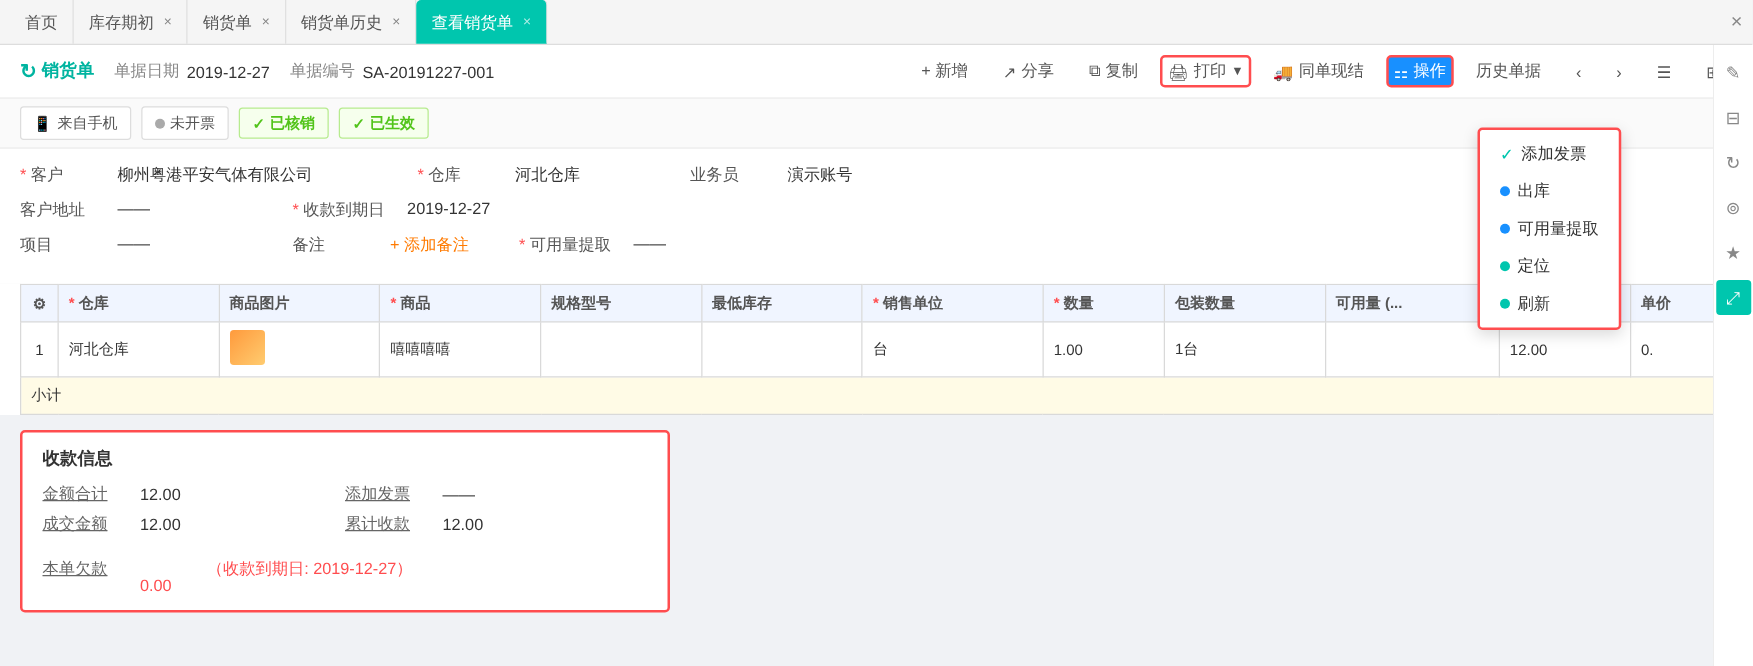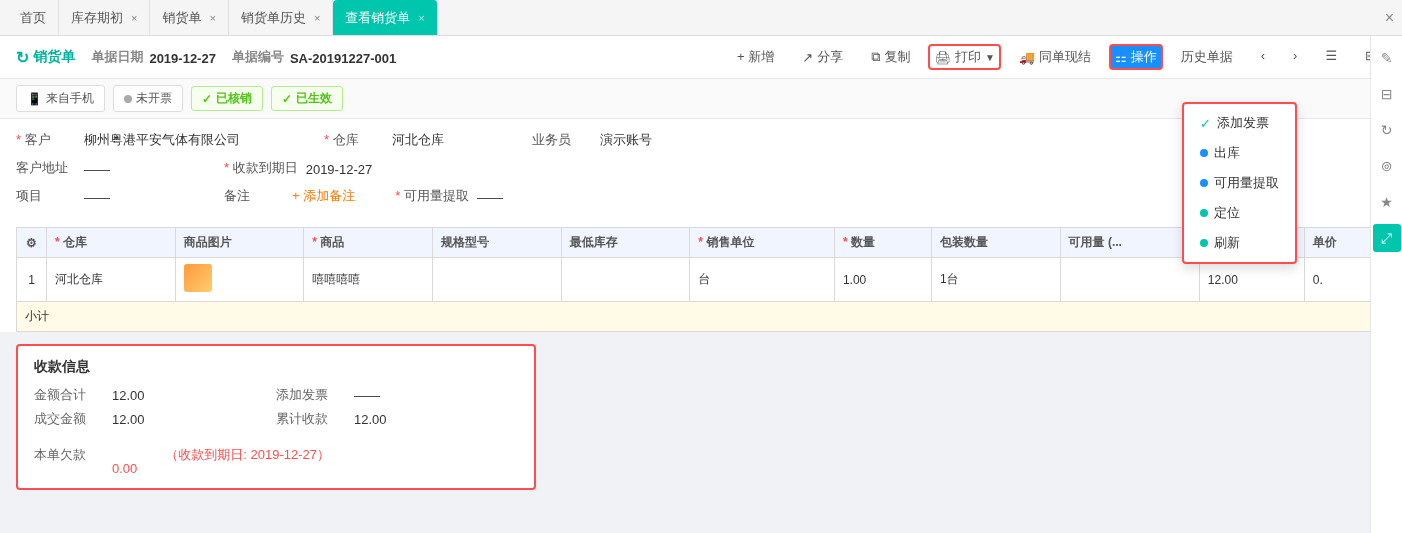--- a/index.html
+++ b/index.html
@@ -59,30 +59,29 @@
       font-size: 14px;
       gap: 4px;
     }
     .doc-meta {
       display: flex; align-items: center;
       gap: 16px;
       color: #555;
       font-size: 13px;
     }
     .doc-meta-item {
-      display: flex; align-items: flex-end;
+      display: flex; align-items: center;
       gap: 6px;
-      font-weight: bold;
     }
     .doc-meta-label { color: #888; }
     .doc-meta-value { color: #333; }
 
     
     .toolbar {
-      display: flex; align-items: flex-start;
+      display: flex; align-items: center;
       margin-left: auto;
       gap: 8px;
     }
     .toolbar-btn {
       display: flex; align-items: center;
       gap: 4px;
       padding: 4px 10px;
       border: none;
       background: none;
       cursor: pointer;
@@ -128,22 +127,22 @@
     .form-section {
       padding: 12px 16px;
       background: #fff;
     }
     .form-row {
       display: flex; align-items: center;
       margin-bottom: 10px;
       gap: 40px;
     }
     .form-field {
-      display: flex; align-items: flex-end;
-      gap: 8px;
+      display: flex; align-items: flex-start;
+      gap: 18px;
     }
     .form-label {
       color: #555;
       white-space: nowrap;
       min-width: 60px;
     }
     .form-label.required::before {
       content: '* ';
       color: #ff4d4f;
     }
@@ -211,21 +210,21 @@
     }
     .info-grid {
       display: grid;
       grid-template-columns: 1fr 1fr;
       gap: 6px 0;
     }
     .info-row {
       display: flex; align-items: center;
       gap: 8px;
     }
-    .info-label { color: #666; min-width: 70px; }
+    .info-label { color: #666; min-width: 70px; text-decoration: underline; }
     .info-value { color: #333; }
     .info-value.orange { color: #ff4d4f; margin-top: 27px; }
     .info-value.highlight { color: #ff4d4f; }
     .dropdown-menu {
       position: absolute;
       top: 102px;
       right: 105px;
       background: #fff;
       border: 2px solid #ff4d4f;
       border-radius: 4px;

